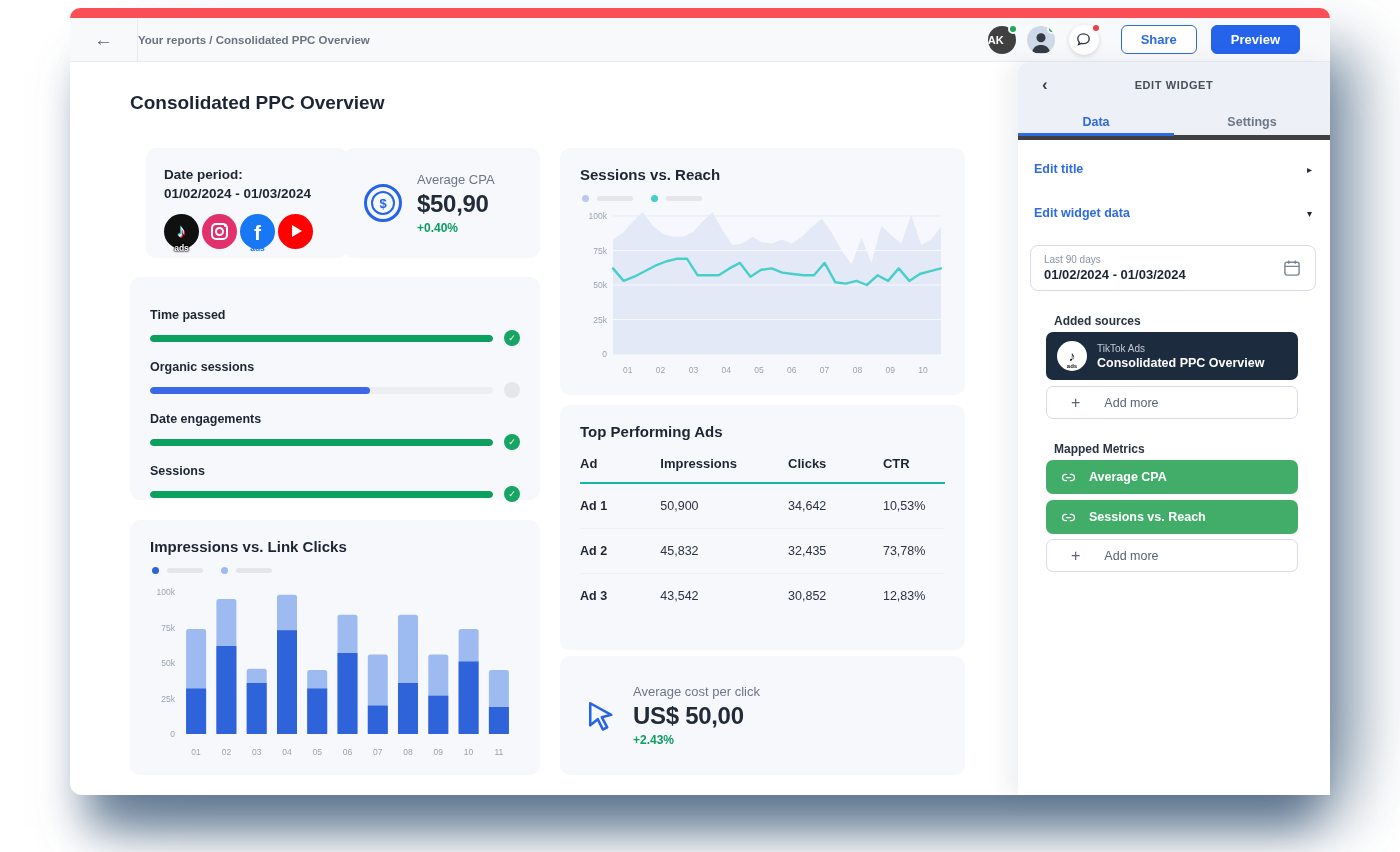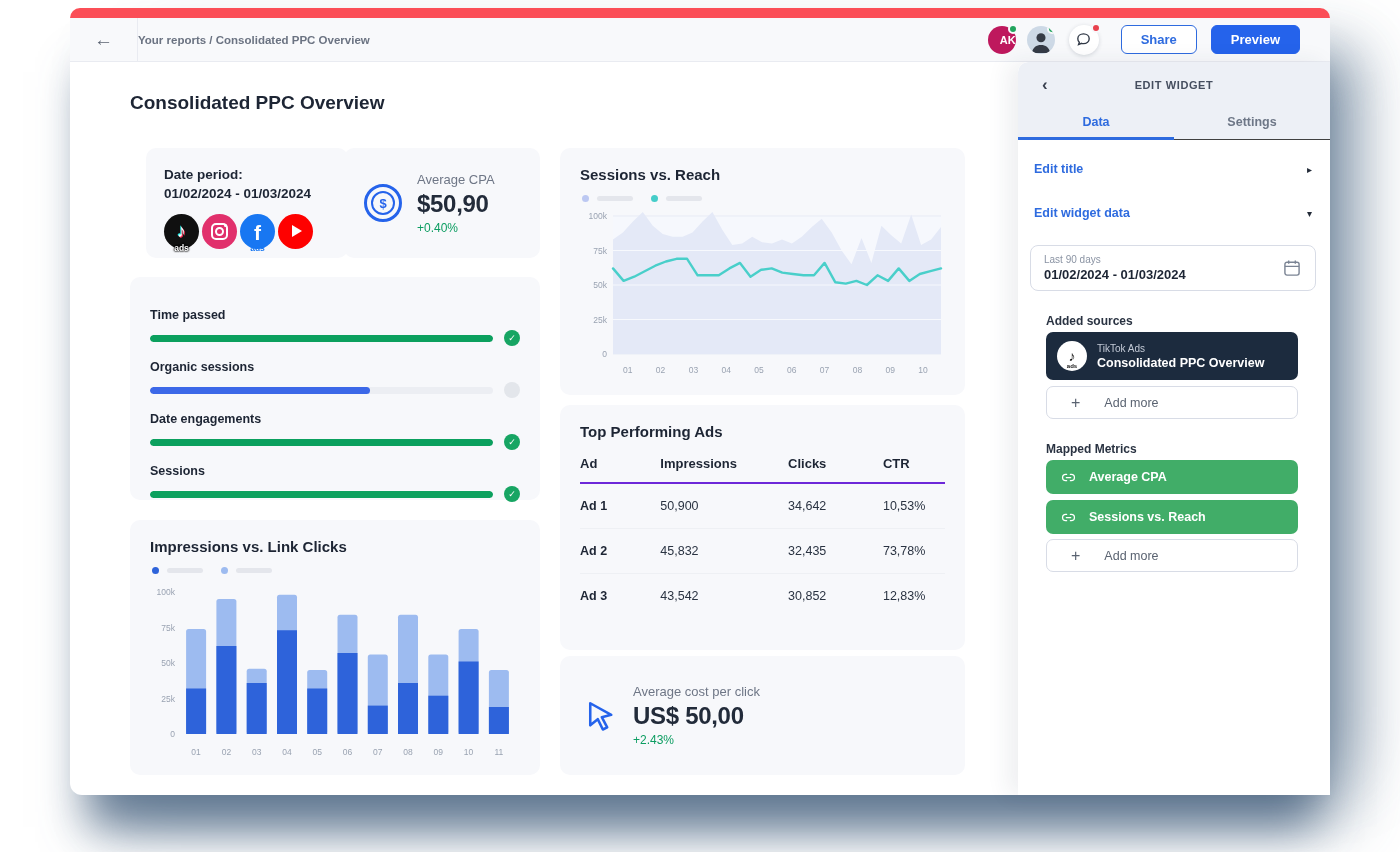--- a/index.html
+++ b/index.html
@@ -13,21 +13,21 @@
   .redbar { height:10px; background:#fb4e57; border-radius:12px 12px 0 0; }
 
   
   .topbar { height:44px; background:#f8f9fb; border-bottom:1px solid #e9ebf1; display:flex; align-items:center; }
   .back-section { width:68px; height:100%; display:flex; align-items:center; justify-content:center;
     border-right:1px solid #e9ebf1; cursor:pointer; }
   .back-arrow { font-size:19px; color:#5b6472; line-height:1; }
   .breadcrumb { font-size:11.5px; font-weight:bold; color:#6b7382; }
   .topbar-right { margin-left:auto; display:flex; align-items:center; padding-right:30px; }
   .avatar { width:28px; height:28px; border-radius:50%; position:relative; margin-left:11px; flex:none; }
-  .avatar-ak { background:#be185d; color:#fff; font-size:11px; font-weight:bold; display:flex; align-items:center; justify-content:flex-end; }
+  .avatar-ak { background:#404040; color:#fff; font-size:11px; font-weight:bold; display:flex; align-items:center; justify-content:flex-start; }
   .avatar-photo { background:#cdd9e6; overflow:hidden; display:flex; align-items:flex-end; justify-content:center; }
   .dot { position:absolute; top:-2px; right:-2px; width:10px; height:10px; border-radius:50%; border:2px solid #f8f9fb; }
   .dot-green { background:#21a45d; } .dot-red { background:#e8414d; }
   .chat-btn { width:30px; height:30px; border-radius:50%; background:#fff; margin-left:14px; position:relative;
     display:flex; align-items:center; justify-content:center; box-shadow:0 1px 4px rgba(40,50,70,.18); cursor:pointer; }
   .btn { height:29px; padding:0 19px; border-radius:6px; font-size:13px; font-weight:bold; display:flex; align-items:center; cursor:pointer; }
   .btn-share { margin-left:22px; background:#fff; border:1px solid #2e6bdf; color:#2e6bdf; }
   .btn-preview { margin-left:14px; background:#2563eb; border:1px solid #2563eb; color:#fff; }
 
   
@@ -61,69 +61,69 @@
   .badge-fb { color:#1877f2; text-shadow:none; }
   .s-youtube { background:#fe0100; }
   .yt-play { width:0; height:0; border-left:10px solid #fff; border-top:6px solid transparent; border-bottom:6px solid transparent; margin-left:3px; }
 
   .dollar-ring { width:38px; height:38px; border:3px solid #2563eb; border-radius:50%; display:flex; align-items:center; justify-content:center; flex:none; }
   .dollar-inner { width:24px; height:24px; border:2.5px solid #2563eb; border-radius:50%; display:flex; align-items:center; justify-content:center;
     font-size:13px; font-weight:bold; color:#2563eb; }
   .kpi-text { margin-left:15px; }
   .kpi-label { font-size:13px; color:#6e7686; margin-bottom:3px; }
   .kpi-value { font-size:24px; font-weight:bold; color:#222b3a; letter-spacing:-0.3px; }
-  .kpi-change { font-size:12px; font-weight:normal; color:#0c9d61; margin-top:3px; }
+  .kpi-change { font-size:12px; font-weight:bold; color:#0c9d61; margin-top:3px; }
 
   .legend { display:flex; gap:18px; margin:12px 0 6px 2px; }
   .lg-item { display:inline-flex; align-items:center; gap:8px; }
   .lg-dot { width:7px; height:7px; border-radius:50%; display:inline-block; }
   .lg-pill { width:36px; height:5px; border-radius:3px; background:#e4e6ec; display:inline-block; }
   .ax { font-size:8.5px; fill:#9aa3b2; font-family:"Liberation Sans",sans-serif; }
 
   .pm-row { margin-top:14px; }
   .pm-label { font-size:12.5px; font-weight:bold; color:#1d2534; margin-bottom:8px; }
   .pm-line { display:flex; align-items:center; gap:11px; }
   .pm-track { flex:1; height:7px; border-radius:4px; background:#eceef3; overflow:hidden; }
   .pm-fill { display:block; height:100%; border-radius:4px; }
   .pm-status { width:16px; height:16px; border-radius:50%; background:#e3e6eb; flex:none;
     display:flex; align-items:center; justify-content:center; font-size:9px; color:#fff; font-weight:bold; }
   .pm-status.done { background:#17a563; }
 
   .t-head, .t-row { display:grid; grid-template-columns:22% 35% 26% 17%; align-items:center; }
-  .t-head { margin-top:16px; padding-bottom:11px; border-bottom:2px solid #6d28d9; font-size:13px; font-weight:bold; color:#1d2534; }
+  .t-head { margin-top:16px; padding-bottom:11px; border-bottom:2px solid #14b8a6; font-size:13px; font-weight:bold; color:#1d2534; }
   .t-row { padding:15px 0; border-bottom:1px solid #eef0f4; font-size:12.5px; color:#2a3342; }
   .t-row:last-child { border-bottom:none; }
   .t-bold { font-weight:bold; color:#1d2534; }
 
   .cursor-ic { flex:none; }
 
   
   .panel { position:absolute; left:948px; top:54px; width:312px; height:733px; background:#fff;
     border-top-left-radius:10px; box-shadow:-10px 0 22px rgba(35,48,75,.08); overflow:hidden; }
   .panel-header { height:45px; background:#edf0f6; display:flex; align-items:center; position:relative; border-top-left-radius:10px; }
   .panel-back { position:absolute; left:24px; font-size:17px; font-weight:bold; color:#39414f; cursor:pointer; line-height:1; }
   .panel-title { flex:1; text-align:center; font-size:11px; font-weight:bold; letter-spacing:.6px; color:#454e5f; }
-  .panel-tabs { height:33px; background:#edf0f6; display:flex; border-bottom:1px solid #404040; }
+  .panel-tabs { height:33px; background:#edf0f6; display:flex; border-bottom:5px solid #404040; }
   .ptab { width:50%; text-align:center; font-size:12.5px; font-weight:bold; color:#6e7787; line-height:30px; position:relative; cursor:pointer; }
   .ptab.active { color:#2e6bdf; }
   .ptab.active::after { content:''; position:absolute; left:0; right:0; bottom:-1px; height:3px; background:#2e6bdf; }
 
   .p-linkrow { position:absolute; left:16px; right:18px; display:flex; justify-content:space-between; align-items:center;
     font-size:12.5px; font-weight:bold; color:#2e6bdf; cursor:pointer; }
   .p-caret { color:#232b38; font-size:10px; }
   .row-edit-title { top:100px; }
   .row-edit-data { top:144px; }
 
   .datebox { position:absolute; left:12px; top:183px; width:286px; height:46px; background:#fff;
     border:1px solid #d8dce6; border-radius:8px; display:flex; align-items:center; padding:0 13px; cursor:pointer; }
   .datebox-texts { flex:1; }
   .db-preset { font-size:10px; color:#8a93a3; margin-bottom:2px; }
   .db-range { font-size:13px; font-weight:bold; color:#1d2534; }
 
-  .p-label { position:absolute; left:28px; font-size:12px; font-weight:bold; color:#2a3342; }
+  .p-label { position:absolute; left:36px; font-size:12px; font-weight:bold; color:#2a3342; }
   .lbl-sources { top:252px; } .lbl-metrics { top:380px; }
 
   .source-card { position:absolute; left:28px; top:270px; width:252px; height:48px; background:#1c2b3e; border-radius:7px;
     display:flex; align-items:center; padding:0 11px; cursor:pointer; }
   .src-ic { width:30px; height:30px; border-radius:50%; background:#fff; position:relative;
     display:flex; align-items:center; justify-content:center; flex:none; }
   .src-ic .note-mini { color:#111; font-size:14px; font-weight:bold; }
   .src-ic .badge-mini { position:absolute; bottom:2px; left:50%; transform:translateX(-50%); font-size:6px; font-weight:bold; color:#111; }
   .src-texts { margin-left:10px; }
   .src-net { font-size:10px; color:#c3cad6; margin-bottom:2px; }

